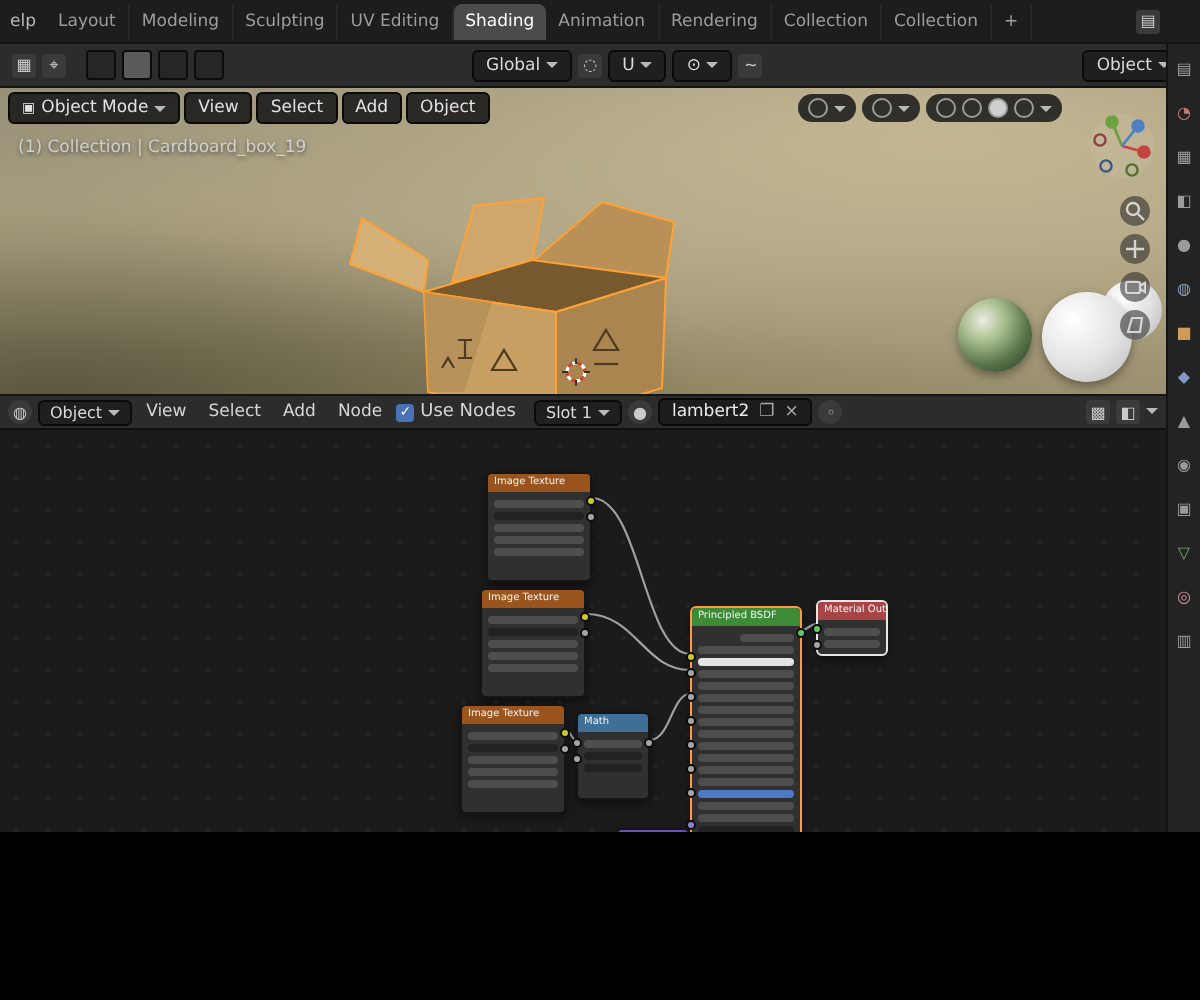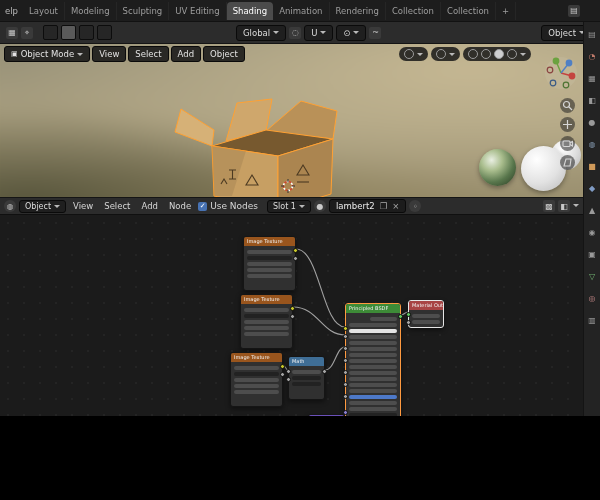--- a/index.html
+++ b/index.html
@@ -186,20 +186,21 @@
       <span class="pill">
         <span class="ball"></span>
         <span class="ball"></span>
         <span class="ball on"></span>
         <span class="ball"></span>
         <span class="caret"></span>
       </span>
     </div>
 
     <div class="vp-text">
+      <div class="l2">(1) Collection | Cardboard_box_19</div>
     </div>
 
     <svg class="gizmo" width="34" height="34">
       <circle cx="17" cy="17" r="16" fill="rgba(255,255,255,.07)"></circle>
       <line x1="17" y1="17" x2="28" y2="20" stroke="#c4443f" stroke-width="1.4"></line>
       <circle cx="28" cy="20" r="3.4" fill="#c4443f"></circle>
       <circle cx="6" cy="14" r="2.8" fill="none" stroke="#8a4340" stroke-width="1.2"></circle>
       <line x1="17" y1="17" x2="12" y2="5" stroke="#6ba23f" stroke-width="1.4"></line>
       <circle cx="12" cy="5" r="3.4" fill="#6ba23f"></circle>
       <circle cx="22" cy="29" r="2.8" fill="none" stroke="#4e7433" stroke-width="1.2"></circle>

